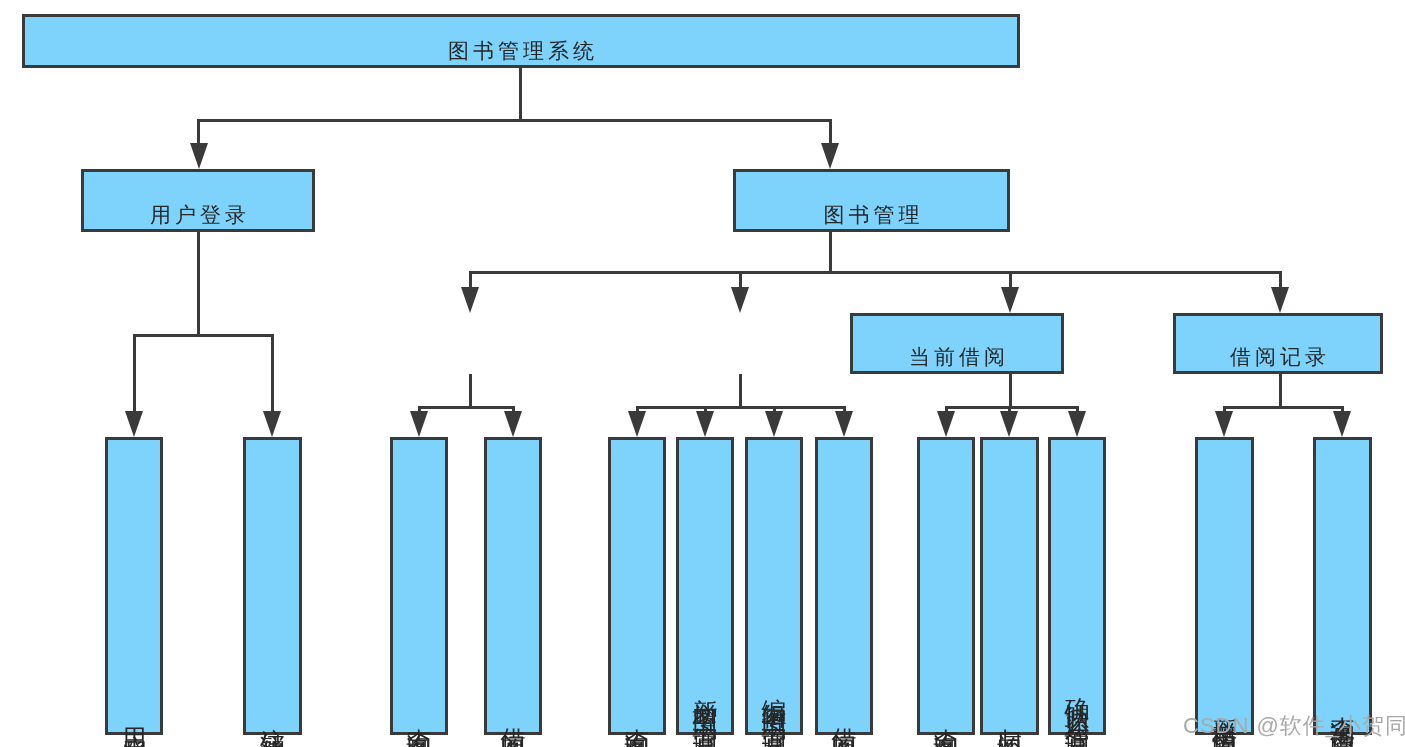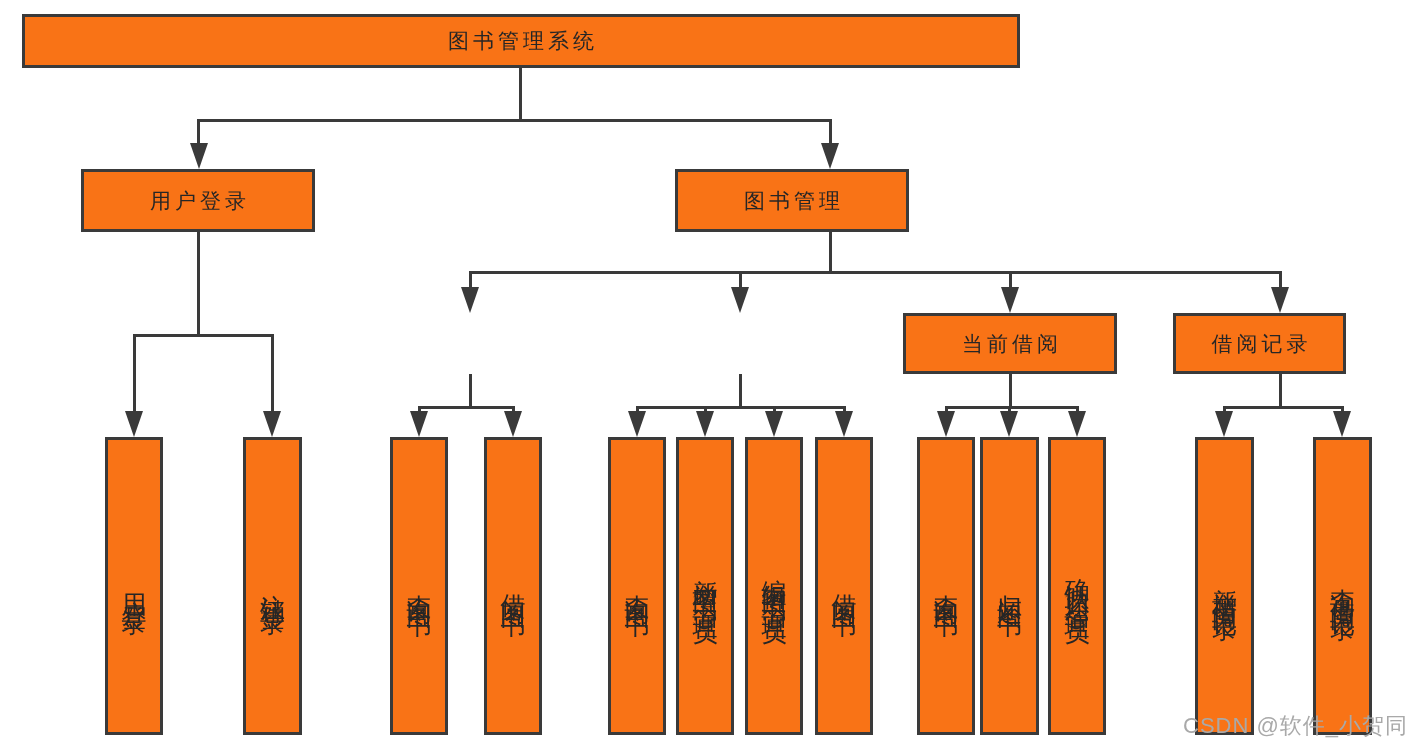--- a/index.html
+++ b/index.html
@@ -12,23 +12,23 @@
     position:relative;
     width:1405px;height:747px;
     background:#ffffff;
     font-family:"Liberation Sans","DejaVu Sans",sans-serif;
     overflow:hidden;
   }
   .box{
     position:absolute;
     box-sizing:border-box;
     border:3px solid var(--line);
-    background:#f97316;
+    background:#7dd3fc;
     display:flex;
-    align-items:center;
+    align-items:flex-end;
     justify-content:center;
     color:var(--text);
   }
   .box.h{font-size:21px;letter-spacing:4px;text-indent:4px;white-space:nowrap;}
   .box.v span{
     writing-mode:vertical-rl;
     font-size:25px;
     letter-spacing:6px;
     line-height:1;
     white-space:nowrap;
@@ -62,21 +62,21 @@
   <div class="vline" style="left:519px;top:68px;height:52px;"></div>
   <div class="hline" style="left:197px;top:119px;width:635px;"></div>
   <div class="vline" style="left:197px;top:119px;height:29px;"></div>
   <div class="arrow" style="left:190px;top:143px;"></div>
   <div class="vline" style="left:829px;top:119px;height:29px;"></div>
   <div class="arrow" style="left:821px;top:143px;"></div>
 
   <div class="box h" style="left:81px;top:169px;width:234px;height:63px;">
     <span>用户登录</span>
   </div>
-  <div class="box h" style="left:675px;top:169px;width:234px;height:63px;">
+  <div class="box h" style="left:733px;top:169px;width:277px;height:63px;">
     <span>图书管理</span>
   </div>
 
   <div class="vline" style="left:197px;top:232px;height:103px;"></div>
   <div class="hline" style="left:133px;top:334px;width:141px;"></div>
   <div class="vline" style="left:133px;top:334px;height:82px;"></div>
   <div class="arrow" style="left:125px;top:411px;"></div>
   <div class="vline" style="left:271px;top:334px;height:82px;"></div>
   <div class="arrow" style="left:263px;top:411px;"></div>
 
@@ -84,24 +84,24 @@
   <div class="hline" style="left:469px;top:271px;width:813px;"></div>
   <div class="vline" style="left:469px;top:271px;height:21px;"></div>
   <div class="arrow" style="left:461px;top:287px;"></div>
   <div class="vline" style="left:739px;top:271px;height:21px;"></div>
   <div class="arrow" style="left:731px;top:287px;"></div>
   <div class="vline" style="left:1009px;top:271px;height:21px;"></div>
   <div class="arrow" style="left:1001px;top:287px;"></div>
   <div class="vline" style="left:1279px;top:271px;height:21px;"></div>
   <div class="arrow" style="left:1271px;top:287px;"></div>
 
-  <div class="box h" style="left:903px;top:313px;width:214px;height:61px;">
+  <div class="box h" style="left:850px;top:313px;width:214px;height:61px;">
     <span>当前借阅</span>
   </div>
-  <div class="box h" style="left:1173px;top:313px;width:173px;height:61px;">
+  <div class="box h" style="left:1173px;top:313px;width:210px;height:61px;">
     <span>借阅记录</span>
   </div>
 
   <div class="vline" style="left:469px;top:374px;height:33px;"></div>
   <div class="hline" style="left:418px;top:406px;width:96px;"></div>
   <div class="vline" style="left:418px;top:406px;height:10px;"></div>
   <div class="arrow" style="left:410px;top:411px;"></div>
   <div class="vline" style="left:512px;top:406px;height:10px;"></div>
   <div class="arrow" style="left:504px;top:411px;"></div>
 

